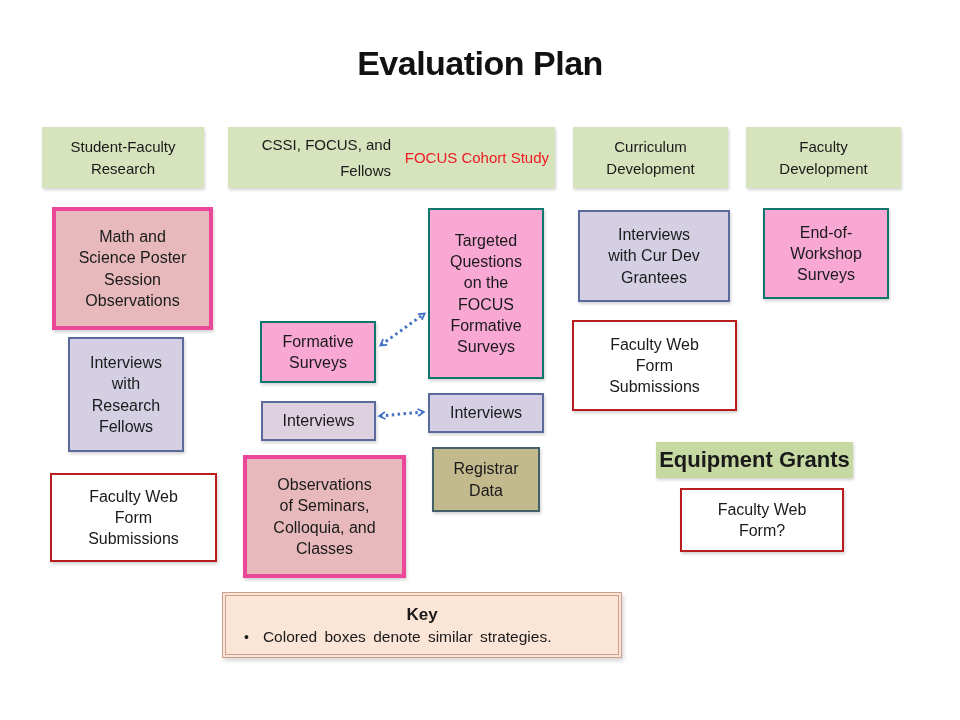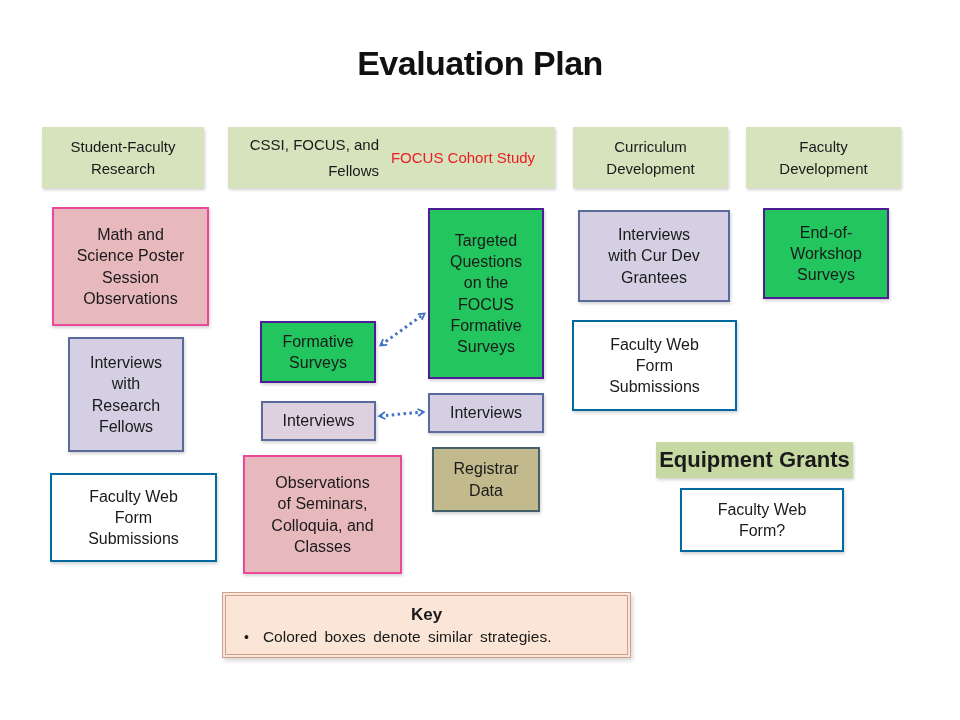--- a/index.html
+++ b/index.html
@@ -11,40 +11,40 @@
     position:absolute;left:0;top:44px;width:100%;text-align:center;
     font-size:34px;font-weight:600;letter-spacing:-0.5px;color:#111;
   }
   .hdr{
     position:absolute;background:#d6e3bc;display:flex;align-items:center;justify-content:center;
     font-size:15px;font-weight:normal;text-align:center;line-height:1.45;
     box-shadow:1px 2px 3px rgba(0,0,0,0.18);
   }
   .hdr2{justify-content:flex-start;}
   .hdr2 .black-part{flex:1;text-align:right;padding-right:10px;}
-  .hdr2 .red-part{width:148px;text-align:center;color:#ed1c24;padding-right:18px;}
+  .hdr2 .red-part{width:148px;text-align:right;color:#ed1c24;padding-right:6px;}
   .box{
     position:absolute;display:flex;align-items:center;justify-content:center;
     text-align:center;font-size:16px;line-height:1.32;
     box-shadow:1px 2px 3px rgba(0,0,0,0.18);
   }
   .box span{display:inline-block;}
-  .pink   {background:#e7b9bd;border:2px solid #ec4899;}
+  .pink   {background:#e7b9bd;border:4px solid #ec4899;}
   .teal   {background:#9ccddb;border:2px solid #2a5a6e;}
-  .blue   {background:#22c55e;border:2px solid #4c1d95;}
+  .blue   {background:#f9a8d4;border:2px solid #0f766e;}
   .lav    {background:#d5cfe4;border:2px solid #5a6a9a;}
   .khaki  {background:#c2b98c;border:2px solid #44606a;}
-  .webform{background:#ffffff;border:2px solid #0369a1;}
+  .webform{background:#ffffff;border:2px solid #b91c1c;}
   .equip{
     position:absolute;background:#c7d9a2;display:flex;align-items:center;justify-content:center;
     font-size:22px;font-weight:600;box-shadow:1px 2px 3px rgba(0,0,0,0.18);
   }
   .keybox{
     position:absolute;left:222px;top:592px;width:398px;height:64px;
-    background:#fbe5d6;border:1px solid #cf9f8e;box-shadow:2px 3px 4px rgba(0,0,0,0.15);padding-left:9px;
+    background:#fbe5d6;border:1px solid #cf9f8e;box-shadow:2px 3px 4px rgba(0,0,0,0.15);
   }
   .keybox .inner{
     position:absolute;left:2px;top:2px;right:2px;bottom:2px;border:1px solid #cf9f8e;
     display:flex;flex-direction:column;justify-content:center;
   }
   .key-title{text-align:center;font-weight:bold;font-size:17px;margin-bottom:3px;}
   .key-line{display:flex;align-items:baseline;padding-left:18px;font-size:15.5px;word-spacing:3px;}
   .key-line .bullet{margin-right:14px;font-size:14px;}
   svg.arrows{position:absolute;left:0;top:0;pointer-events:none;}
 </style>

